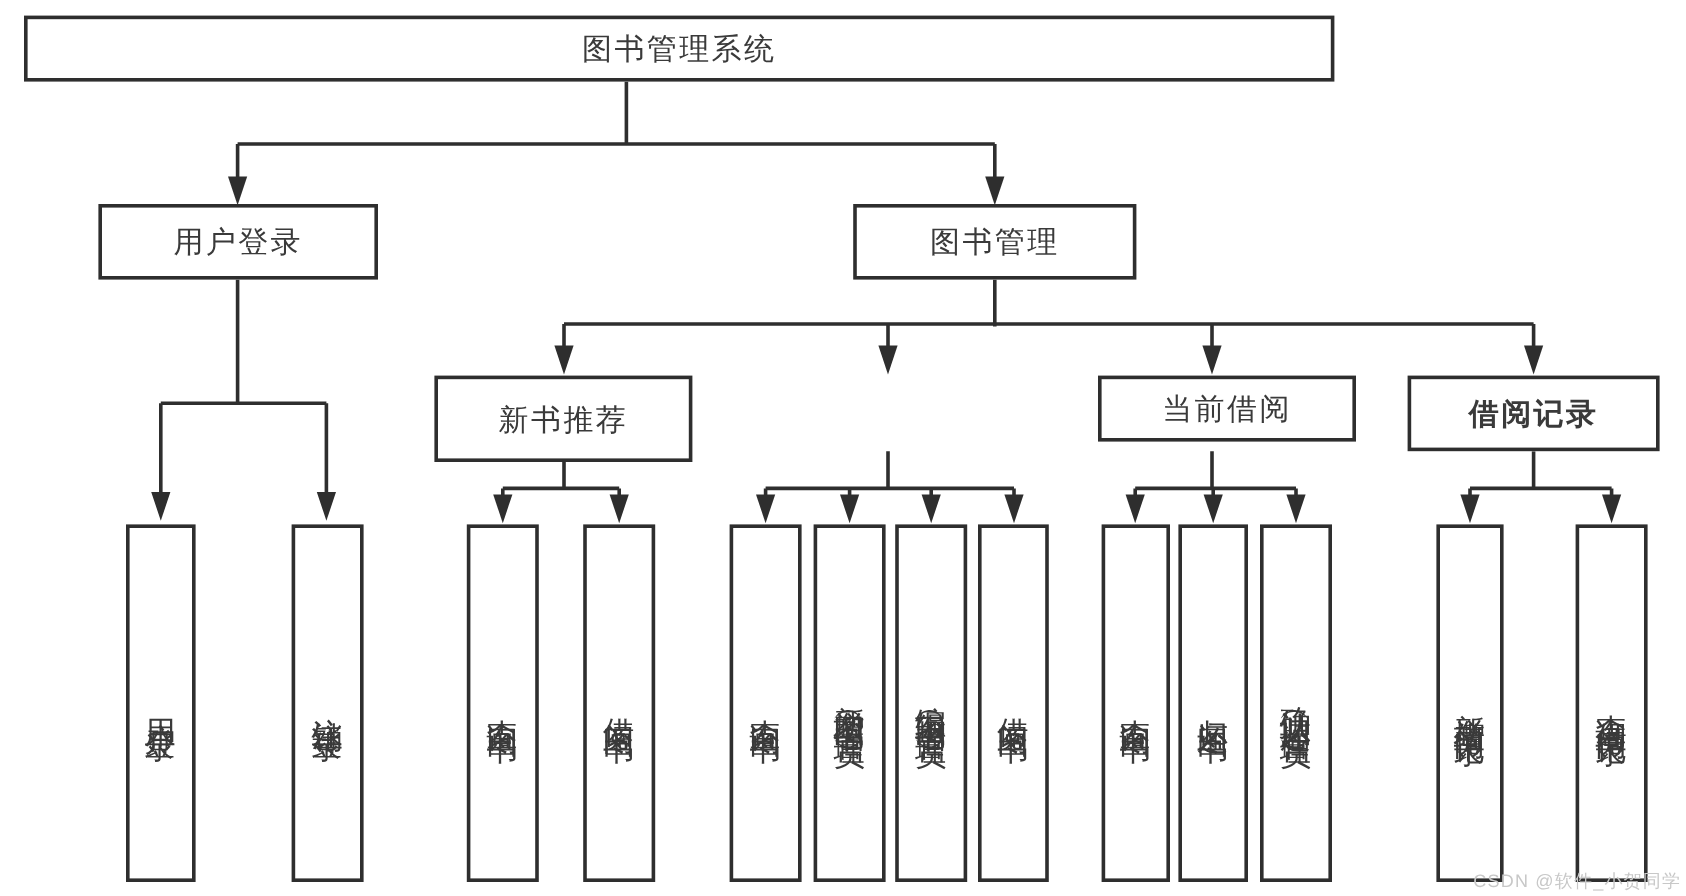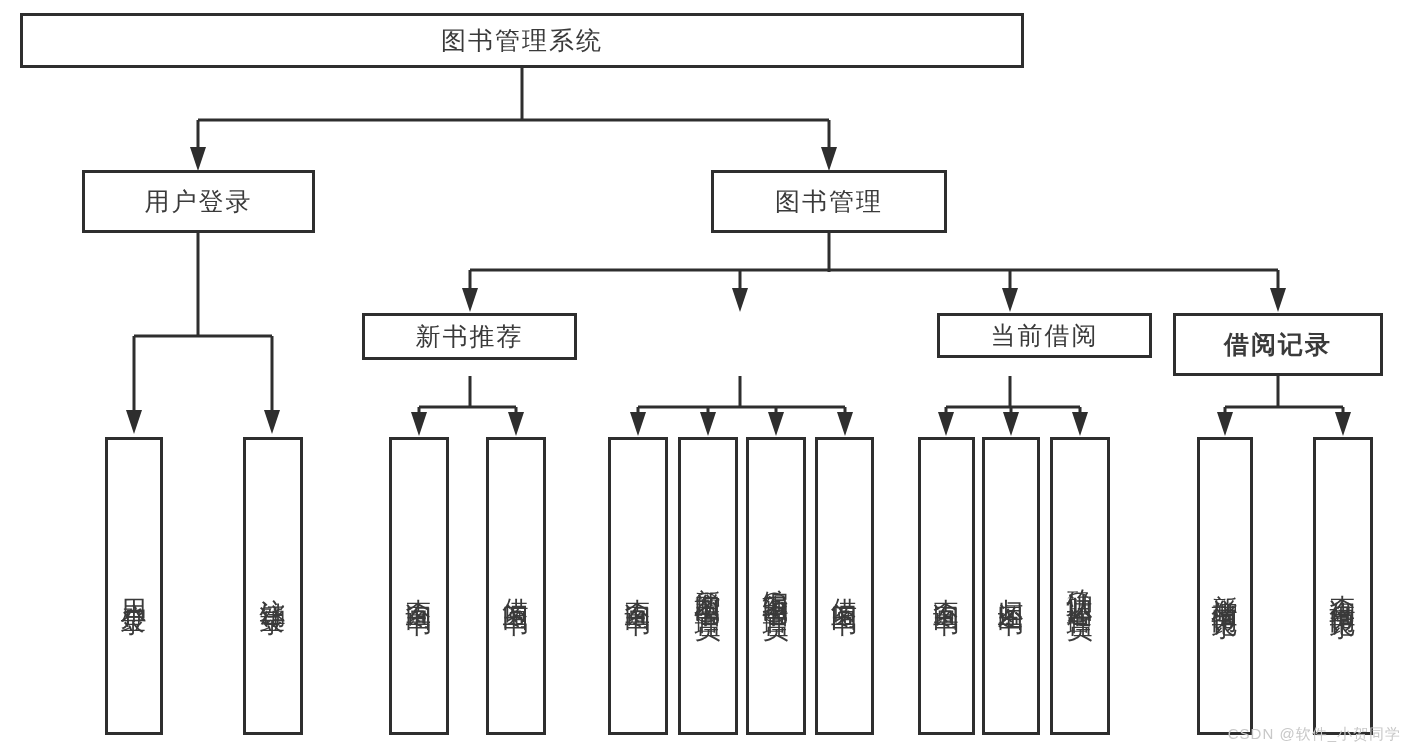--- a/index.html
+++ b/index.html
@@ -52,26 +52,26 @@
     height: 298px;
   }
   .vbox .vtext {
     writing-mode: vertical-rl;
     text-orientation: mixed;
     font-size: 26px;
     letter-spacing: 4px;
     line-height: 1;
     white-space: nowrap;
   }
-  #n-root    { left: 20px;   top: 13px;  width: 1004px; height: 55px; }
+  #n-root    { left: 20px;   top: 13px;  width: 1092px; height: 55px; }
   #n-login   { left: 82px;   top: 170px; width: 233px;  height: 63px; }
   #n-mgmt    { left: 711px;  top: 170px; width: 236px;  height: 63px; text-align: right; }
-  #n-rec     { left: 362px;  top: 313px; width: 215px;  height: 47px; }
+  #n-rec     { left: 362px;  top: 313px; width: 215px;  height: 72px; }
   #n-borrow  { left: 634px;  top: 313px; width: 212px;  height: 63px; }
-  #n-current { left: 937px;  top: 313px; width: 215px;  height: 45px; }
+  #n-current { left: 915px;  top: 313px; width: 215px;  height: 55px; }
   #n-records { left: 1173px; top: 313px; width: 210px;  height: 63px; font-weight: bold; }
   #l-a1 { left: 105px;  width: 58px; }
   #l-a2 { left: 243px;  width: 60px; }
   #l-b1 { left: 389px;  width: 60px; }
   #l-b2 { left: 486px;  width: 60px; }
   #l-c1 { left: 608px;  width: 60px; }
   #l-c2 { left: 678px;  width: 60px; }
   #l-c3 { left: 746px;  width: 60px; }
   #l-c4 { left: 815px;  width: 59px; }
   #l-d1 { left: 918px;  width: 57px; }

